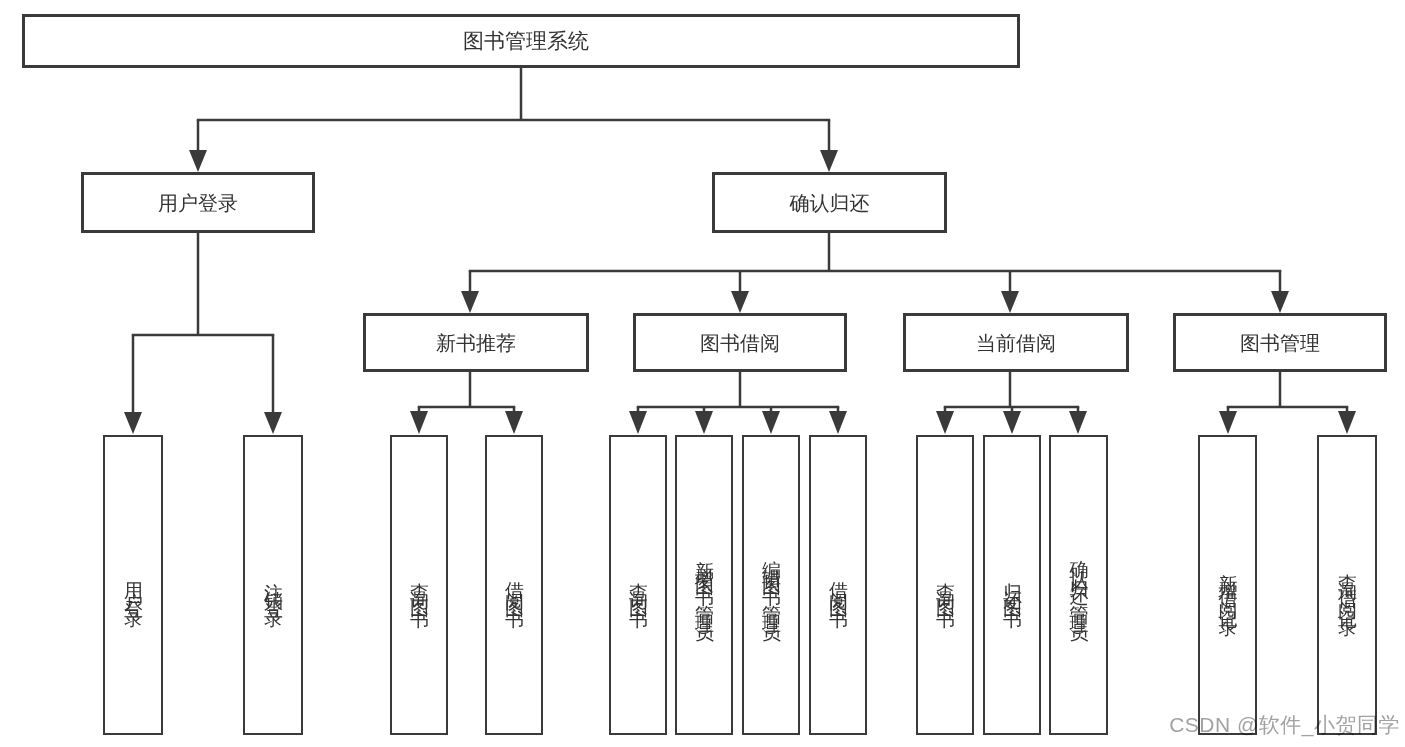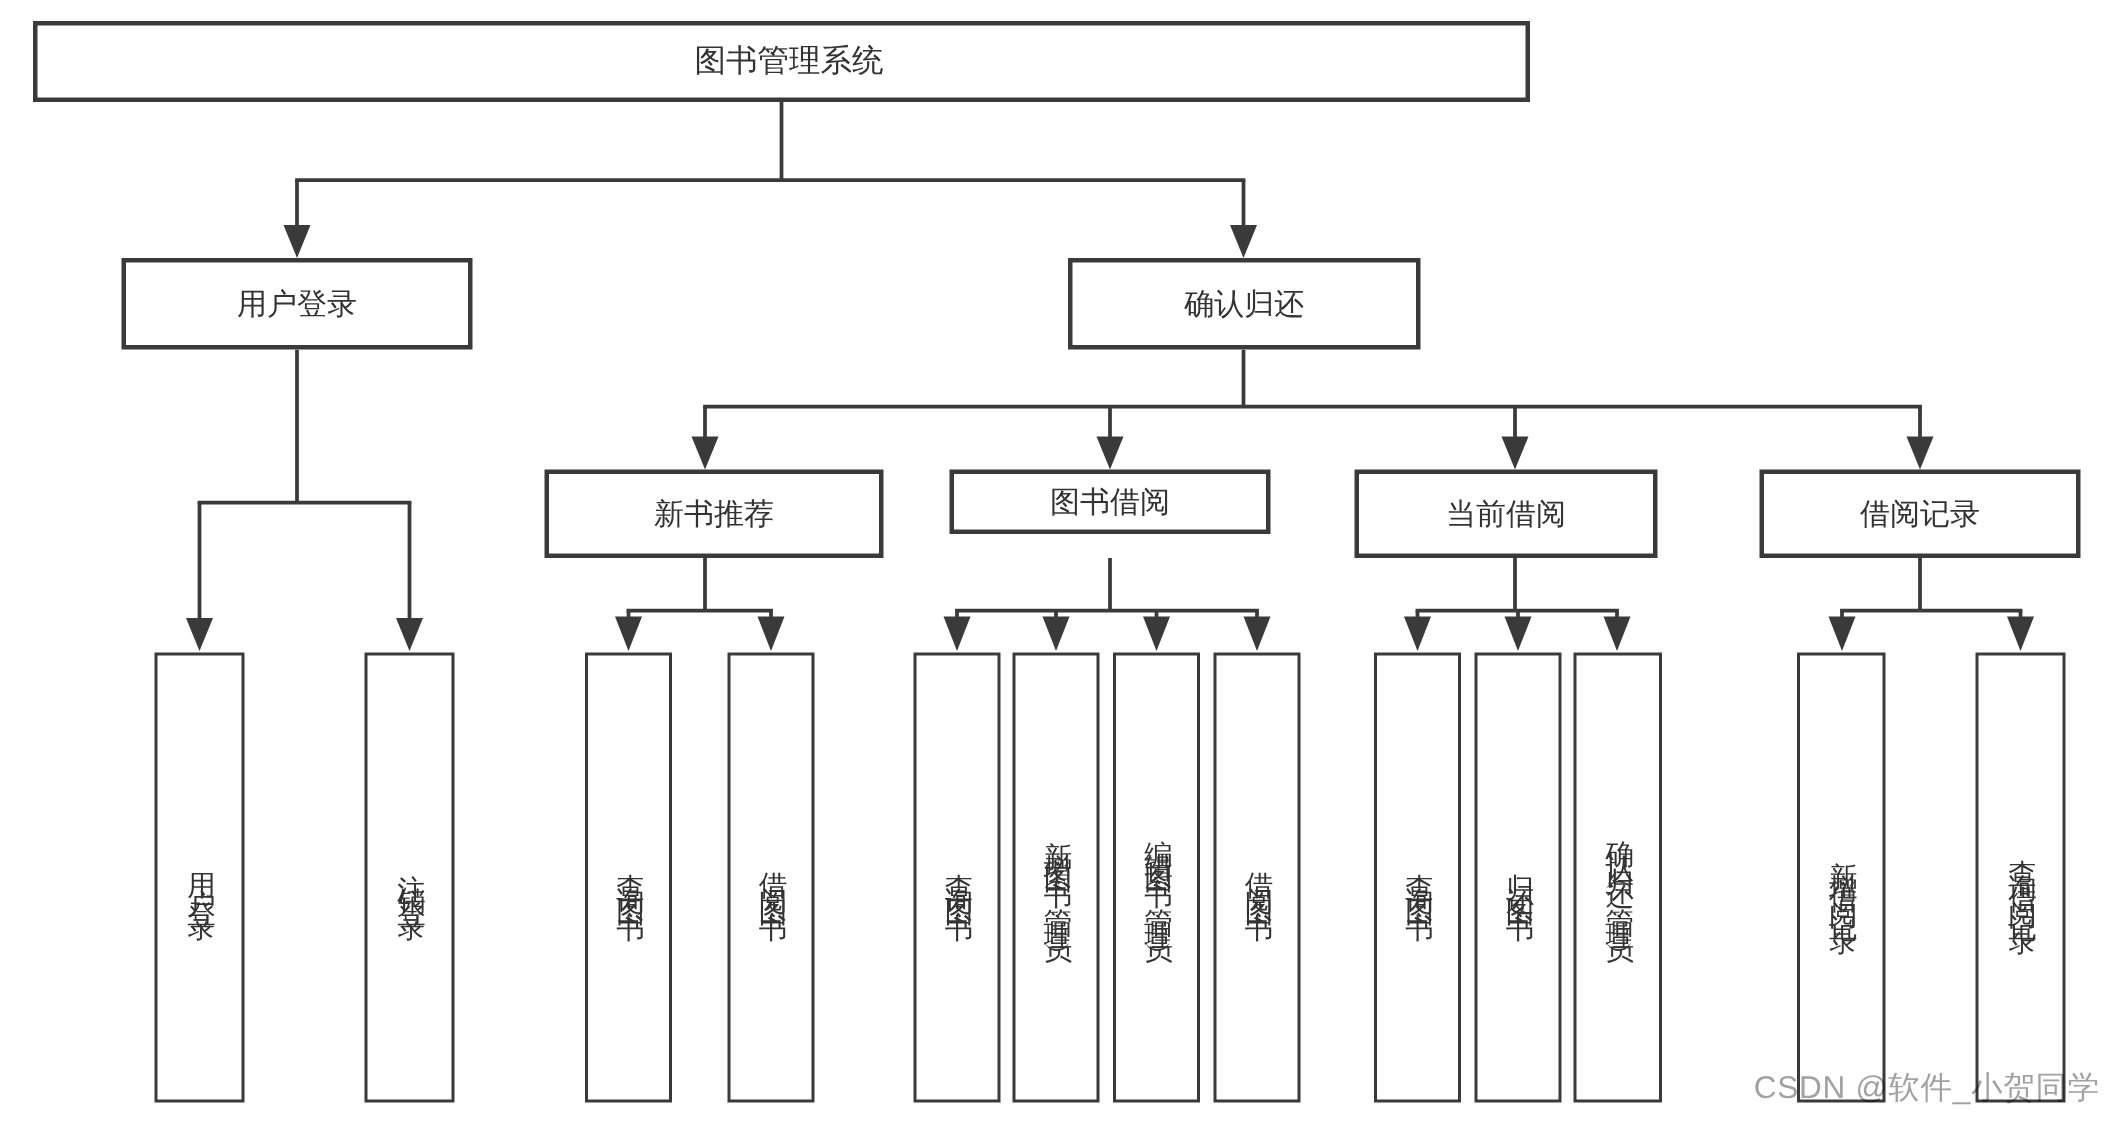--- a/index.html
+++ b/index.html
@@ -143,28 +143,28 @@
   <div class="node lvl2" style="left:81px; top:172px; width:234px; height:61px;">
     <span>用户登录</span>
   </div>
   <div class="node lvl2" style="left:712px; top:172px; width:235px; height:61px;">
     <span>确认归还</span>
   </div>
 
   <div class="node lvl3" style="left:363px; top:313px; width:226px; height:59px;">
     <span>新书推荐</span>
   </div>
-  <div class="node lvl3" style="left:633px; top:313px; width:214px; height:43px;">
+  <div class="node lvl3" style="left:633px; top:313px; width:214px; height:59px;">
     <span>图书借阅</span>
   </div>
-  <div class="node lvl3" style="left:903px; top:313px; width:202px; height:59px;">
+  <div class="node lvl3" style="left:903px; top:313px; width:226px; height:59px;">
     <span>当前借阅</span>
   </div>
   <div class="node lvl3" style="left:1173px; top:313px; width:214px; height:59px;">
-    <span>借阅记录</span>
+    <span>图书管理</span>
   </div>
 
   <div class="node leaf" style="left:103px; top:435px; width:60px; height:300px;">
     <span class="vtext">用户登录</span>
   </div>
   <div class="node leaf" style="left:243px; top:435px; width:60px; height:300px;">
     <span class="vtext">注销登录</span>
   </div>
 
   <div class="node leaf" style="left:390px; top:435px; width:58px; height:300px;">

